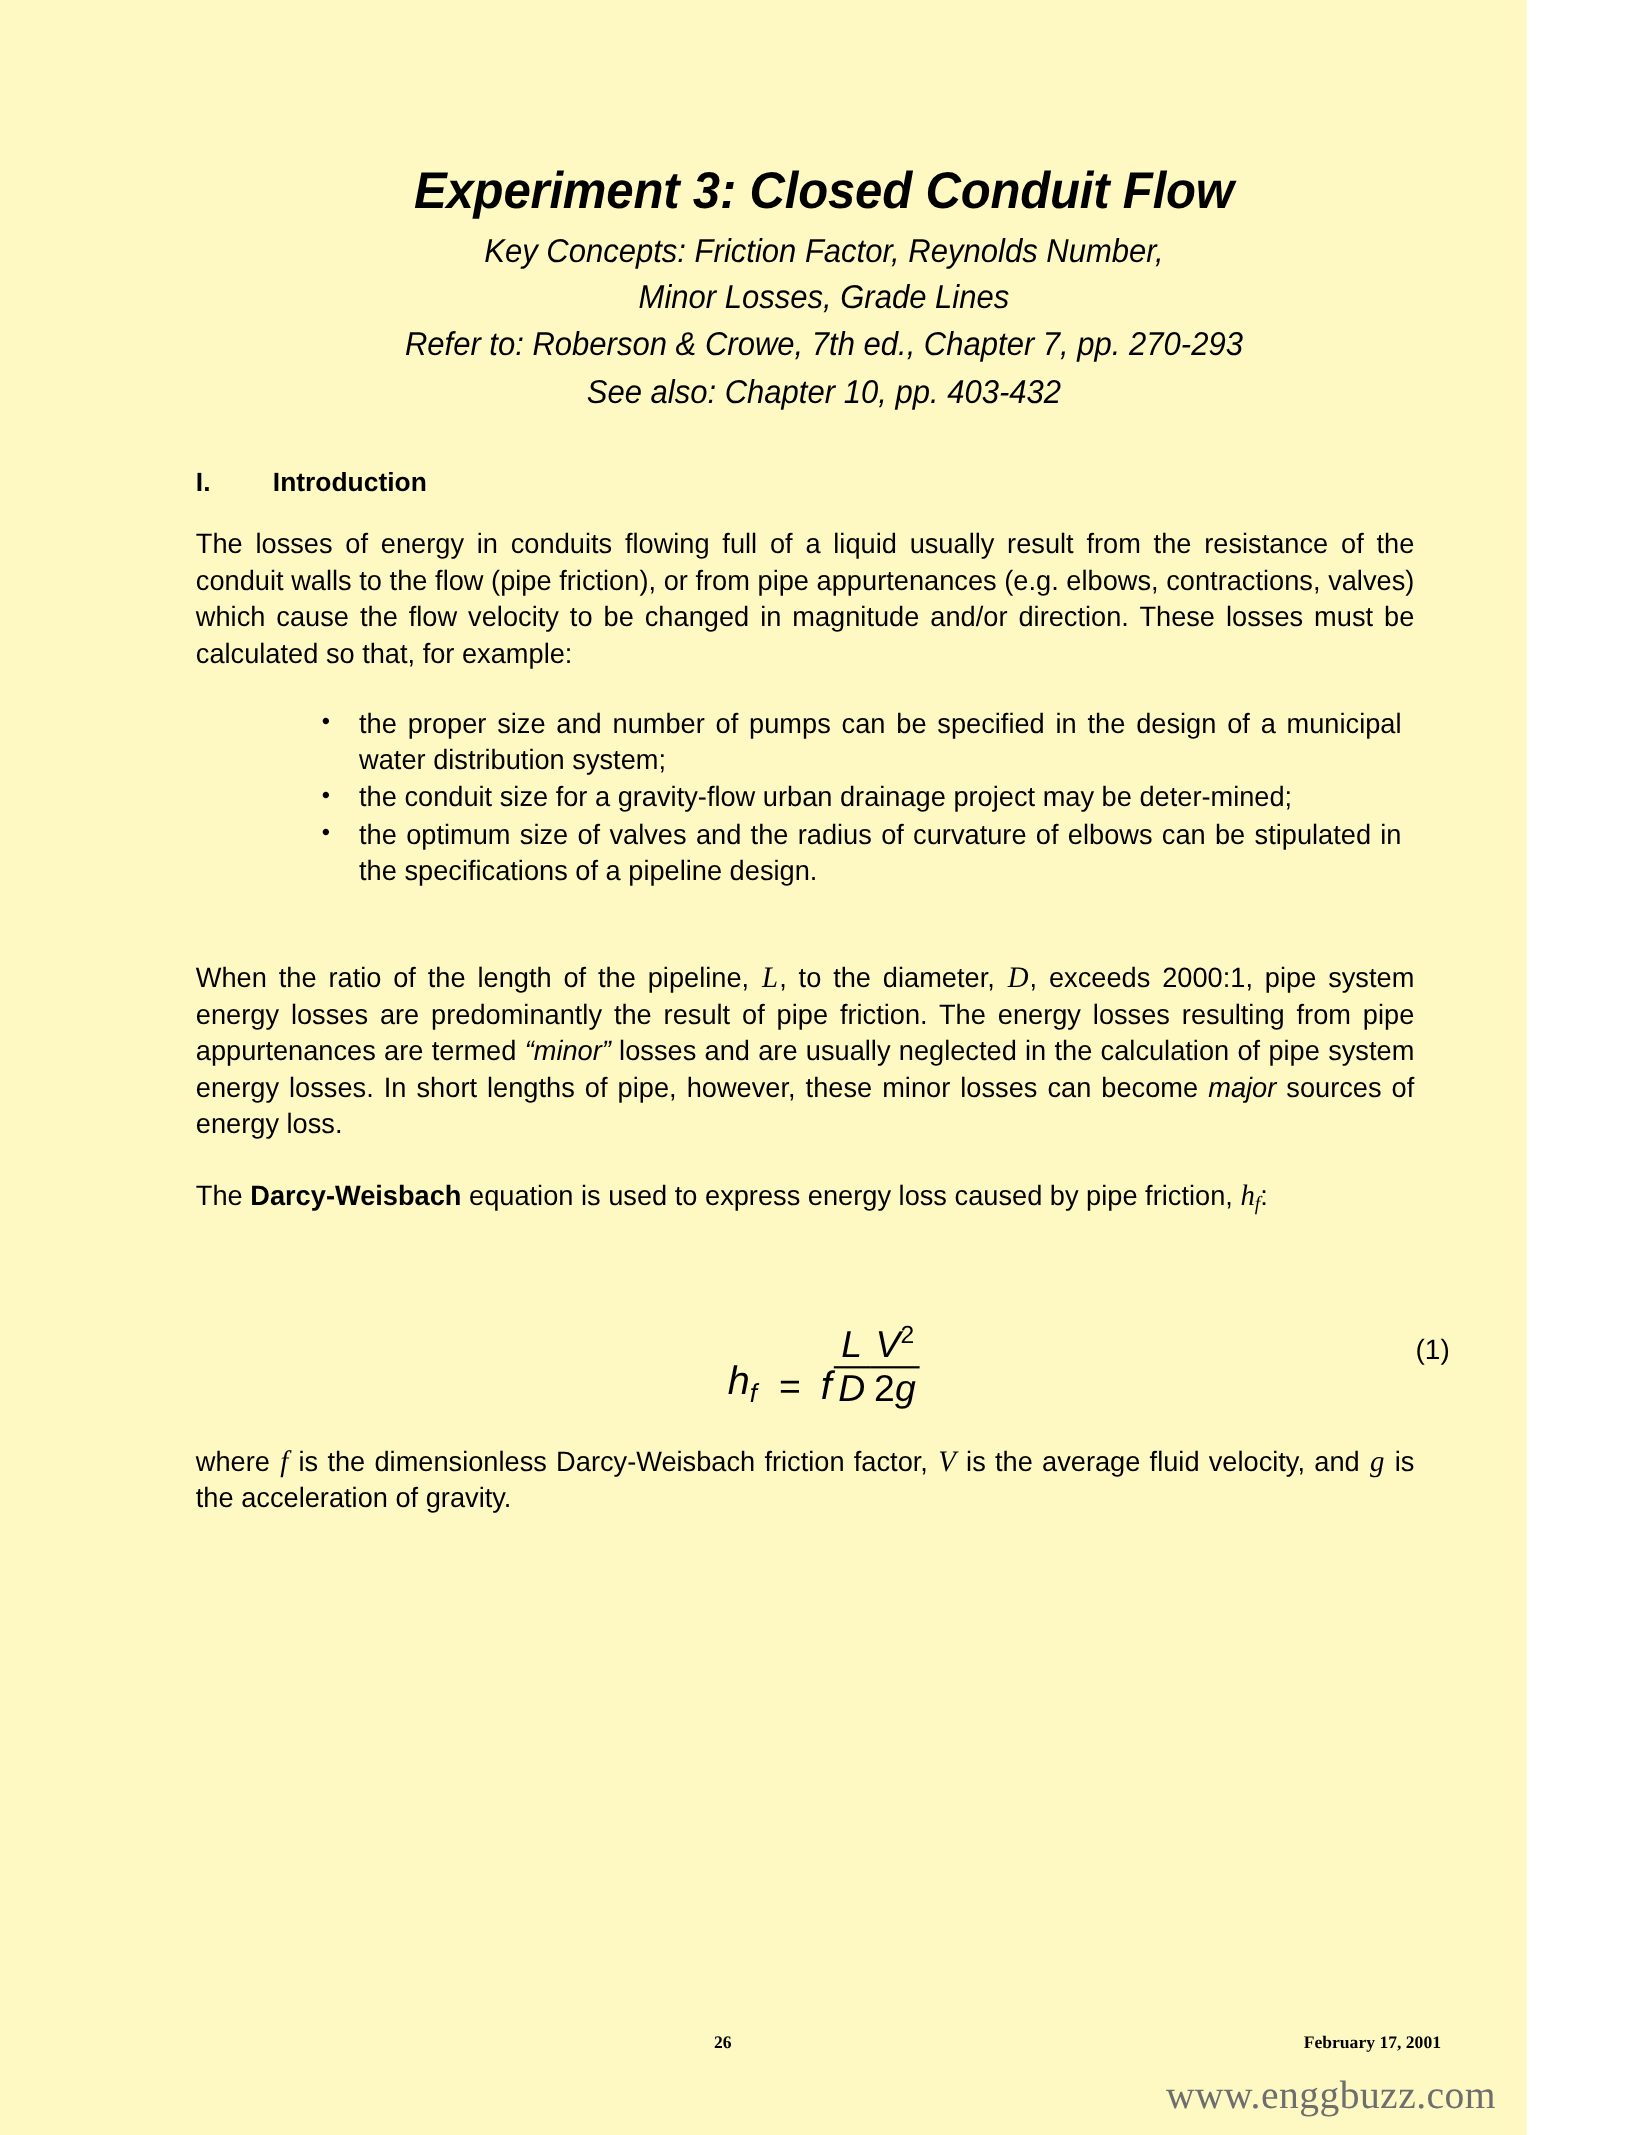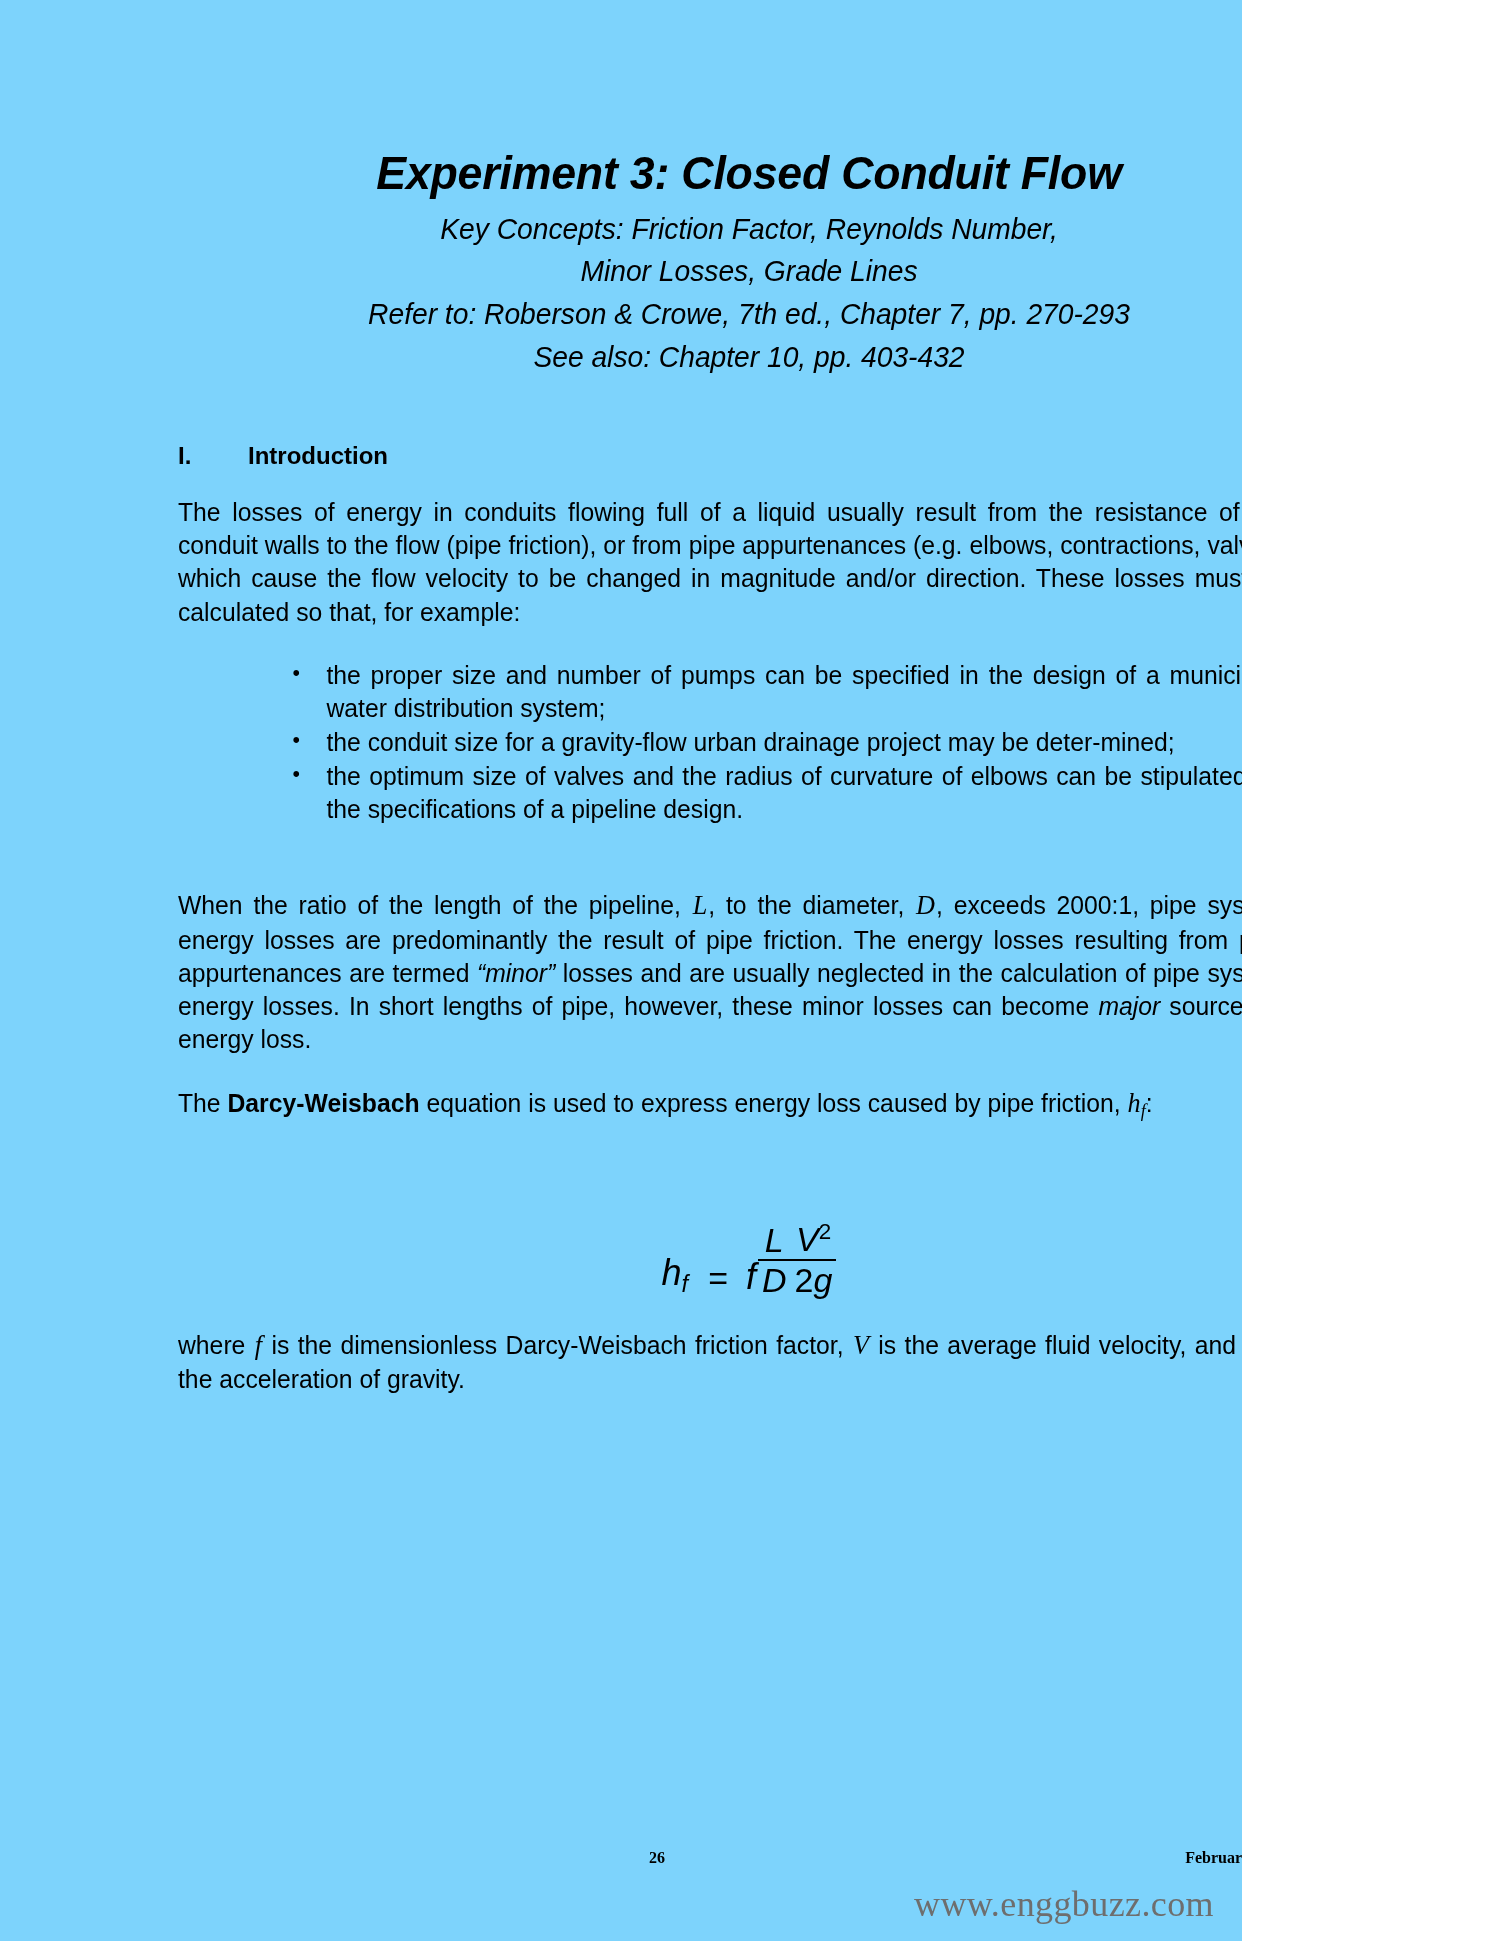--- a/index.html
+++ b/index.html
@@ -2,23 +2,23 @@
 <html><head>
 <meta charset="utf-8">
 <style>
   html, body {
     margin: 0;
     padding: 0;
     background: #ffffff;
   }
   .page {
     position: relative;
-    width: 1242px;
+    width: 1388px;
     height: 1941px;
-    background: #7dd3fc;
+    background: #fef9c3;
     box-sizing: border-box;
     font-family: "Liberation Sans", "DejaVu Sans", sans-serif;
     color: #000000;
     overflow: hidden;
   }
   .content {
     position: absolute;
     left: 178px;
     top: 0;
     width: 1142px;
@@ -56,21 +56,20 @@
     font-weight: bold;
     display: flex;
     align-items: baseline;
   }
   .section-num {
     width: 70px;
     flex: 0 0 70px;
   }
   .section-title {
     flex: 1 1 auto;
-    margin-top: 17px;
   }
 
   
   .body-p {
     font-size: 25.5px;
     line-height: 1.30;
     text-align: justify;
     margin: 27px 0 0 0;
     transform: scaleX(0.97);
     transform-origin: left center;

